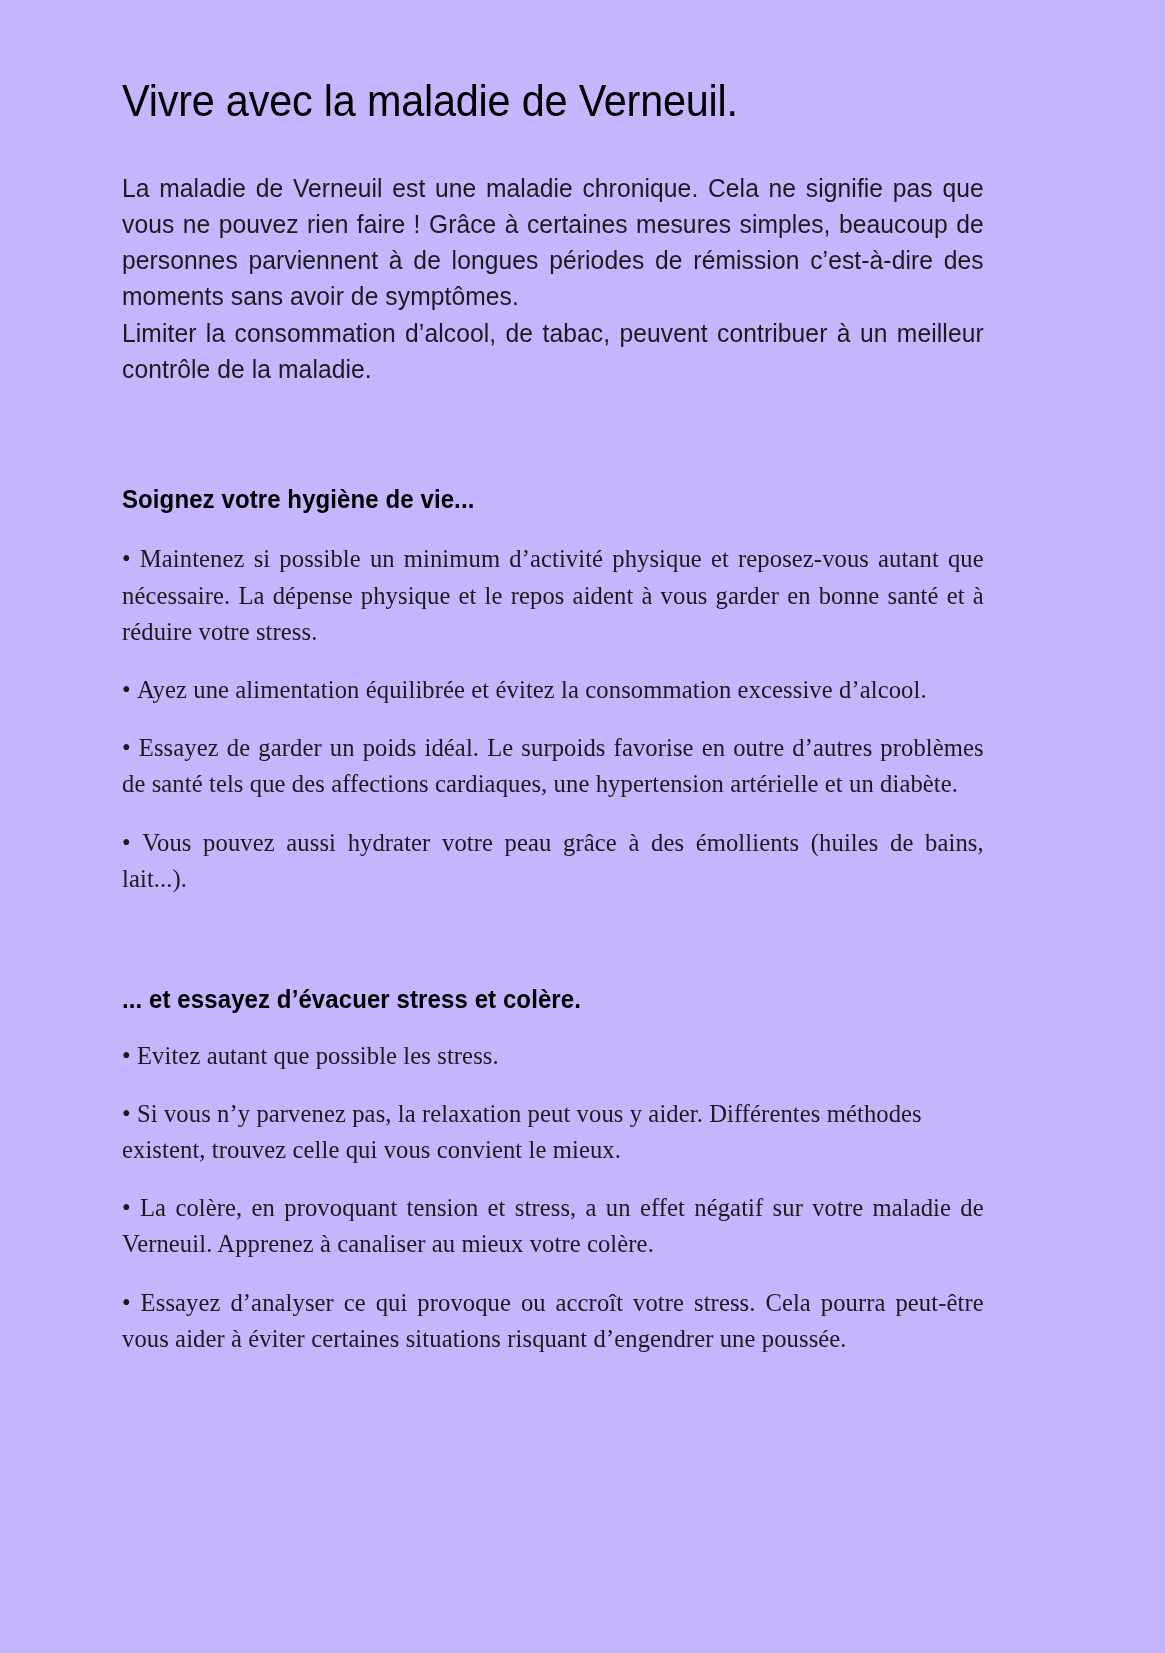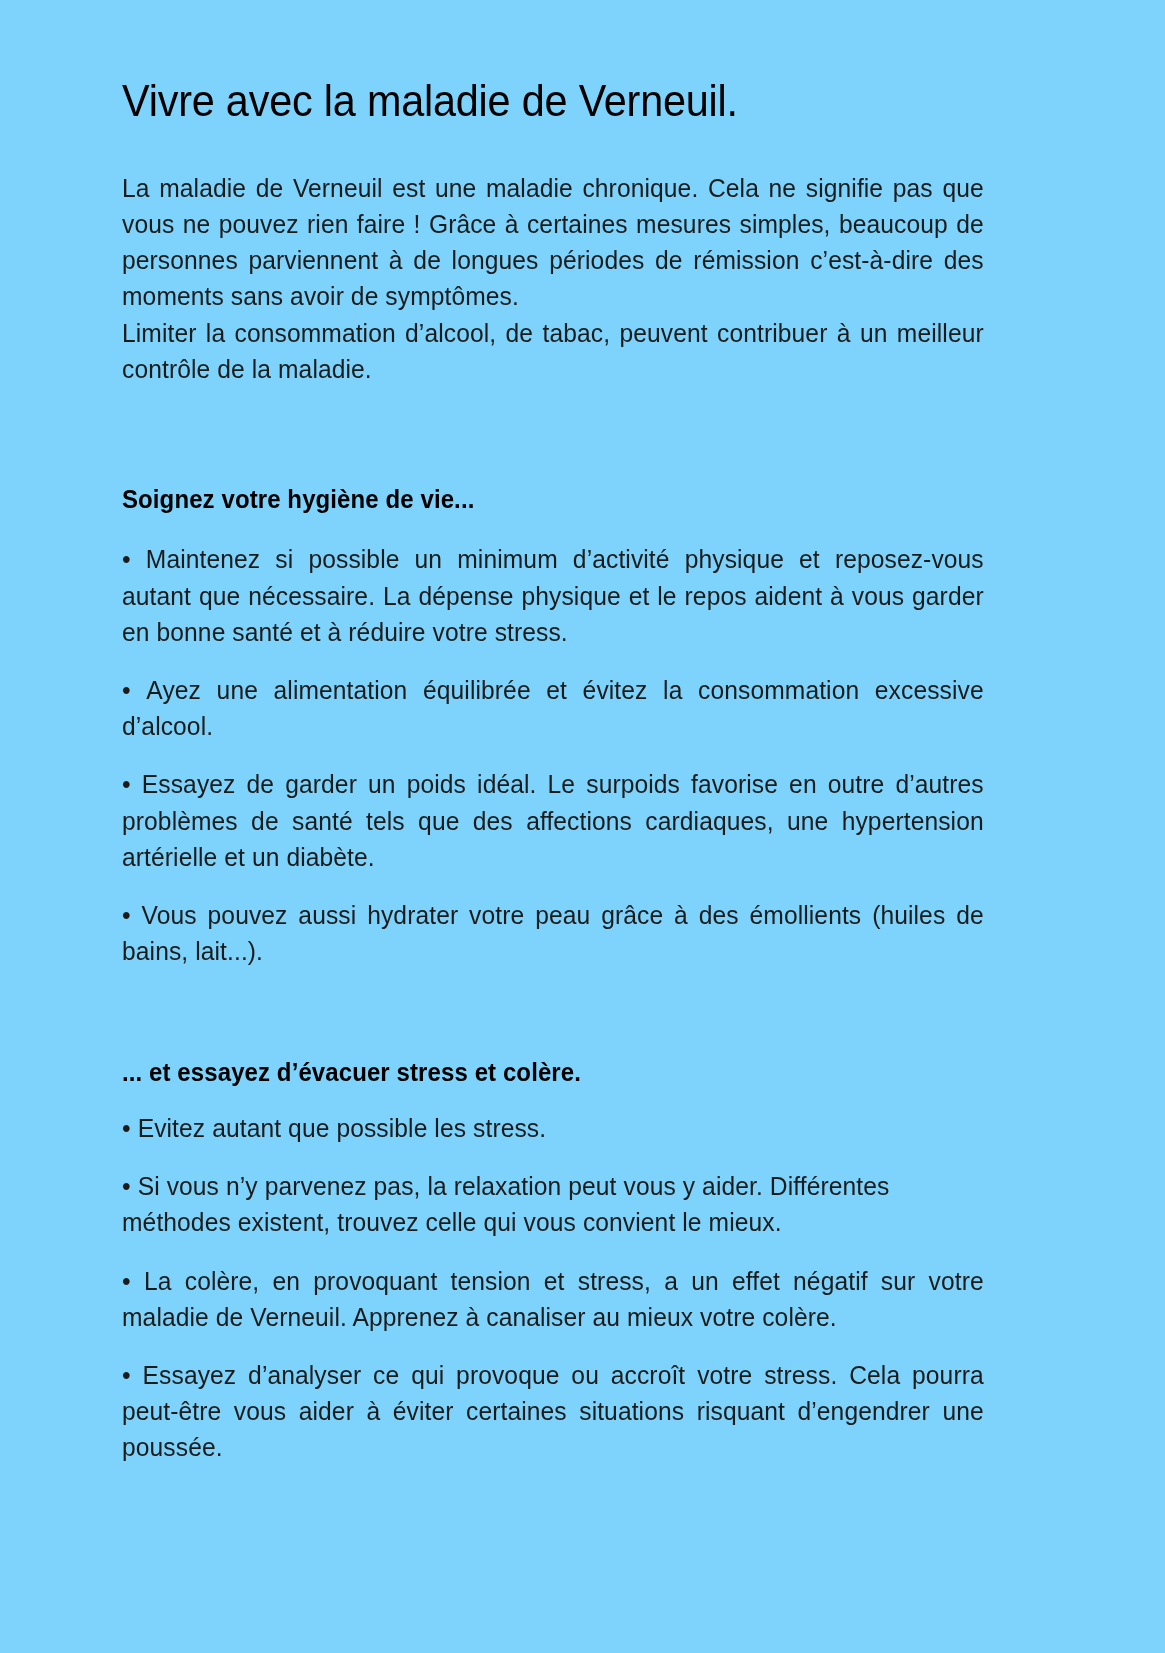--- a/index.html
+++ b/index.html
@@ -16,21 +16,21 @@
     -webkit-font-smoothing: antialiased;
   }
 
   .page {
     position: relative;
     width: 1165px;
     height: 1653px;
     box-sizing: border-box;
     padding: 0;
     overflow: hidden;
-    background: #7dd3fc;
+    background: #c4b5fd;
   }
 
   .content {
     position: absolute;
     left: 122px;
     top: 78px;
     width: 862px;
   }
 
   
@@ -76,20 +76,21 @@
     transform: scaleX(0.96);
     transform-origin: left top;
     white-space: nowrap;
   }
 
   
   .bullet-list {
     list-style: none;
     margin: 0;
     padding: 0;
+    font-family: Liberation Serif, serif;
   }
   .bullet {
     position: relative;
     font-size: 25.5px;
     line-height: 1.42;
     color: #1b1b1b;
     margin: 0 0 22px 0;
     text-align: justify;
     text-justify: inter-word;
     transform: scaleX(0.965);

